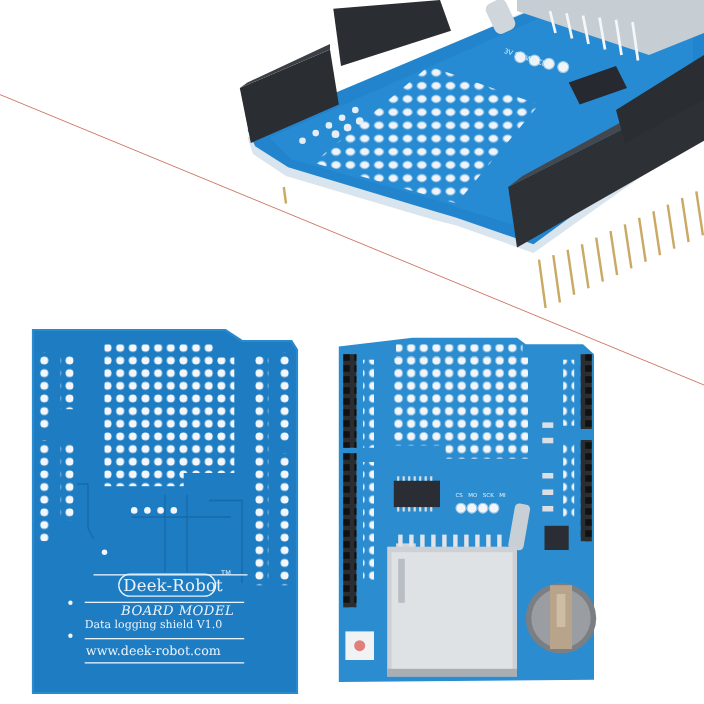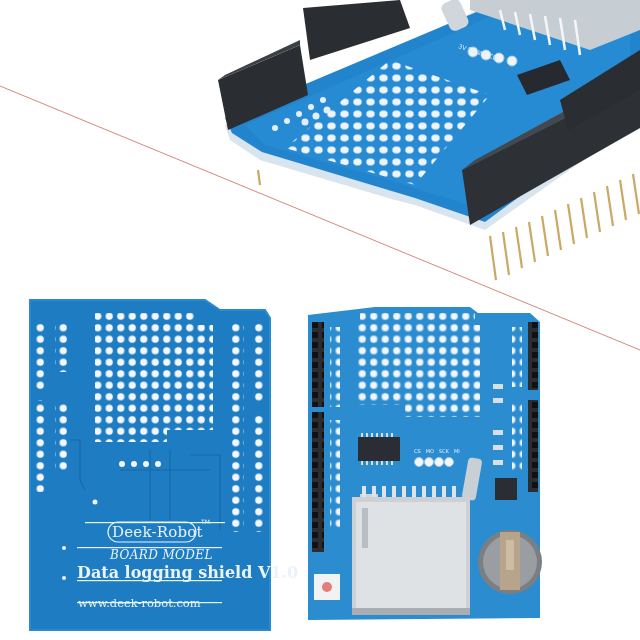--- a/index.html
+++ b/index.html
@@ -219,22 +219,22 @@
 
     <rect x="314" y="574" width="26" height="26" fill="#f0f2f4"></rect>
     <circle cx="327" cy="587" r="5" fill="#e27f7a"></circle>
   </g>
 </svg>
 
 <div style="position:absolute;left:60px;top:517px;width:190px;color:#eaf3fb;">
   <div style="position:absolute;left:52px;top:6px;font-size:15px;letter-spacing:0.2px;">Deek-Robot</div>
   <div style="position:absolute;left:141px;top:1px;font-size:6px;font-family:'DejaVu Sans',sans-serif;">TM</div>
   <div style="position:absolute;left:50px;top:31px;font-size:12px;letter-spacing:0.4px;font-style:italic;">BOARD MODEL</div>
-  <div style="position:absolute;left:17px;top:46px;font-size:16px;white-space:nowrap;font-weight:bold;">Data logging shield V1.0</div>
-  <div style="position:absolute;left:18px;top:79px;font-size:11.5px;white-space:nowrap;">www.deek-robot.com</div>
+  <div style="position:absolute;left:17px;top:46px;font-size:10px;white-space:nowrap;">Data logging shield V1.0</div>
+  <div style="position:absolute;left:18px;top:67px;font-size:11.5px;white-space:nowrap;">www.deek-robot.com</div>
 </div>
 
 <div style="position:absolute;left:414px;top:448px;font-family:'DejaVu Sans',sans-serif;font-size:5px;color:#e4f1fb;display:flex;gap:5px;">
   <span>CS</span>
   <span>MO</span>
   <span>SCK</span>
   <span>MI</span>
 </div>
 
 </body></html>

